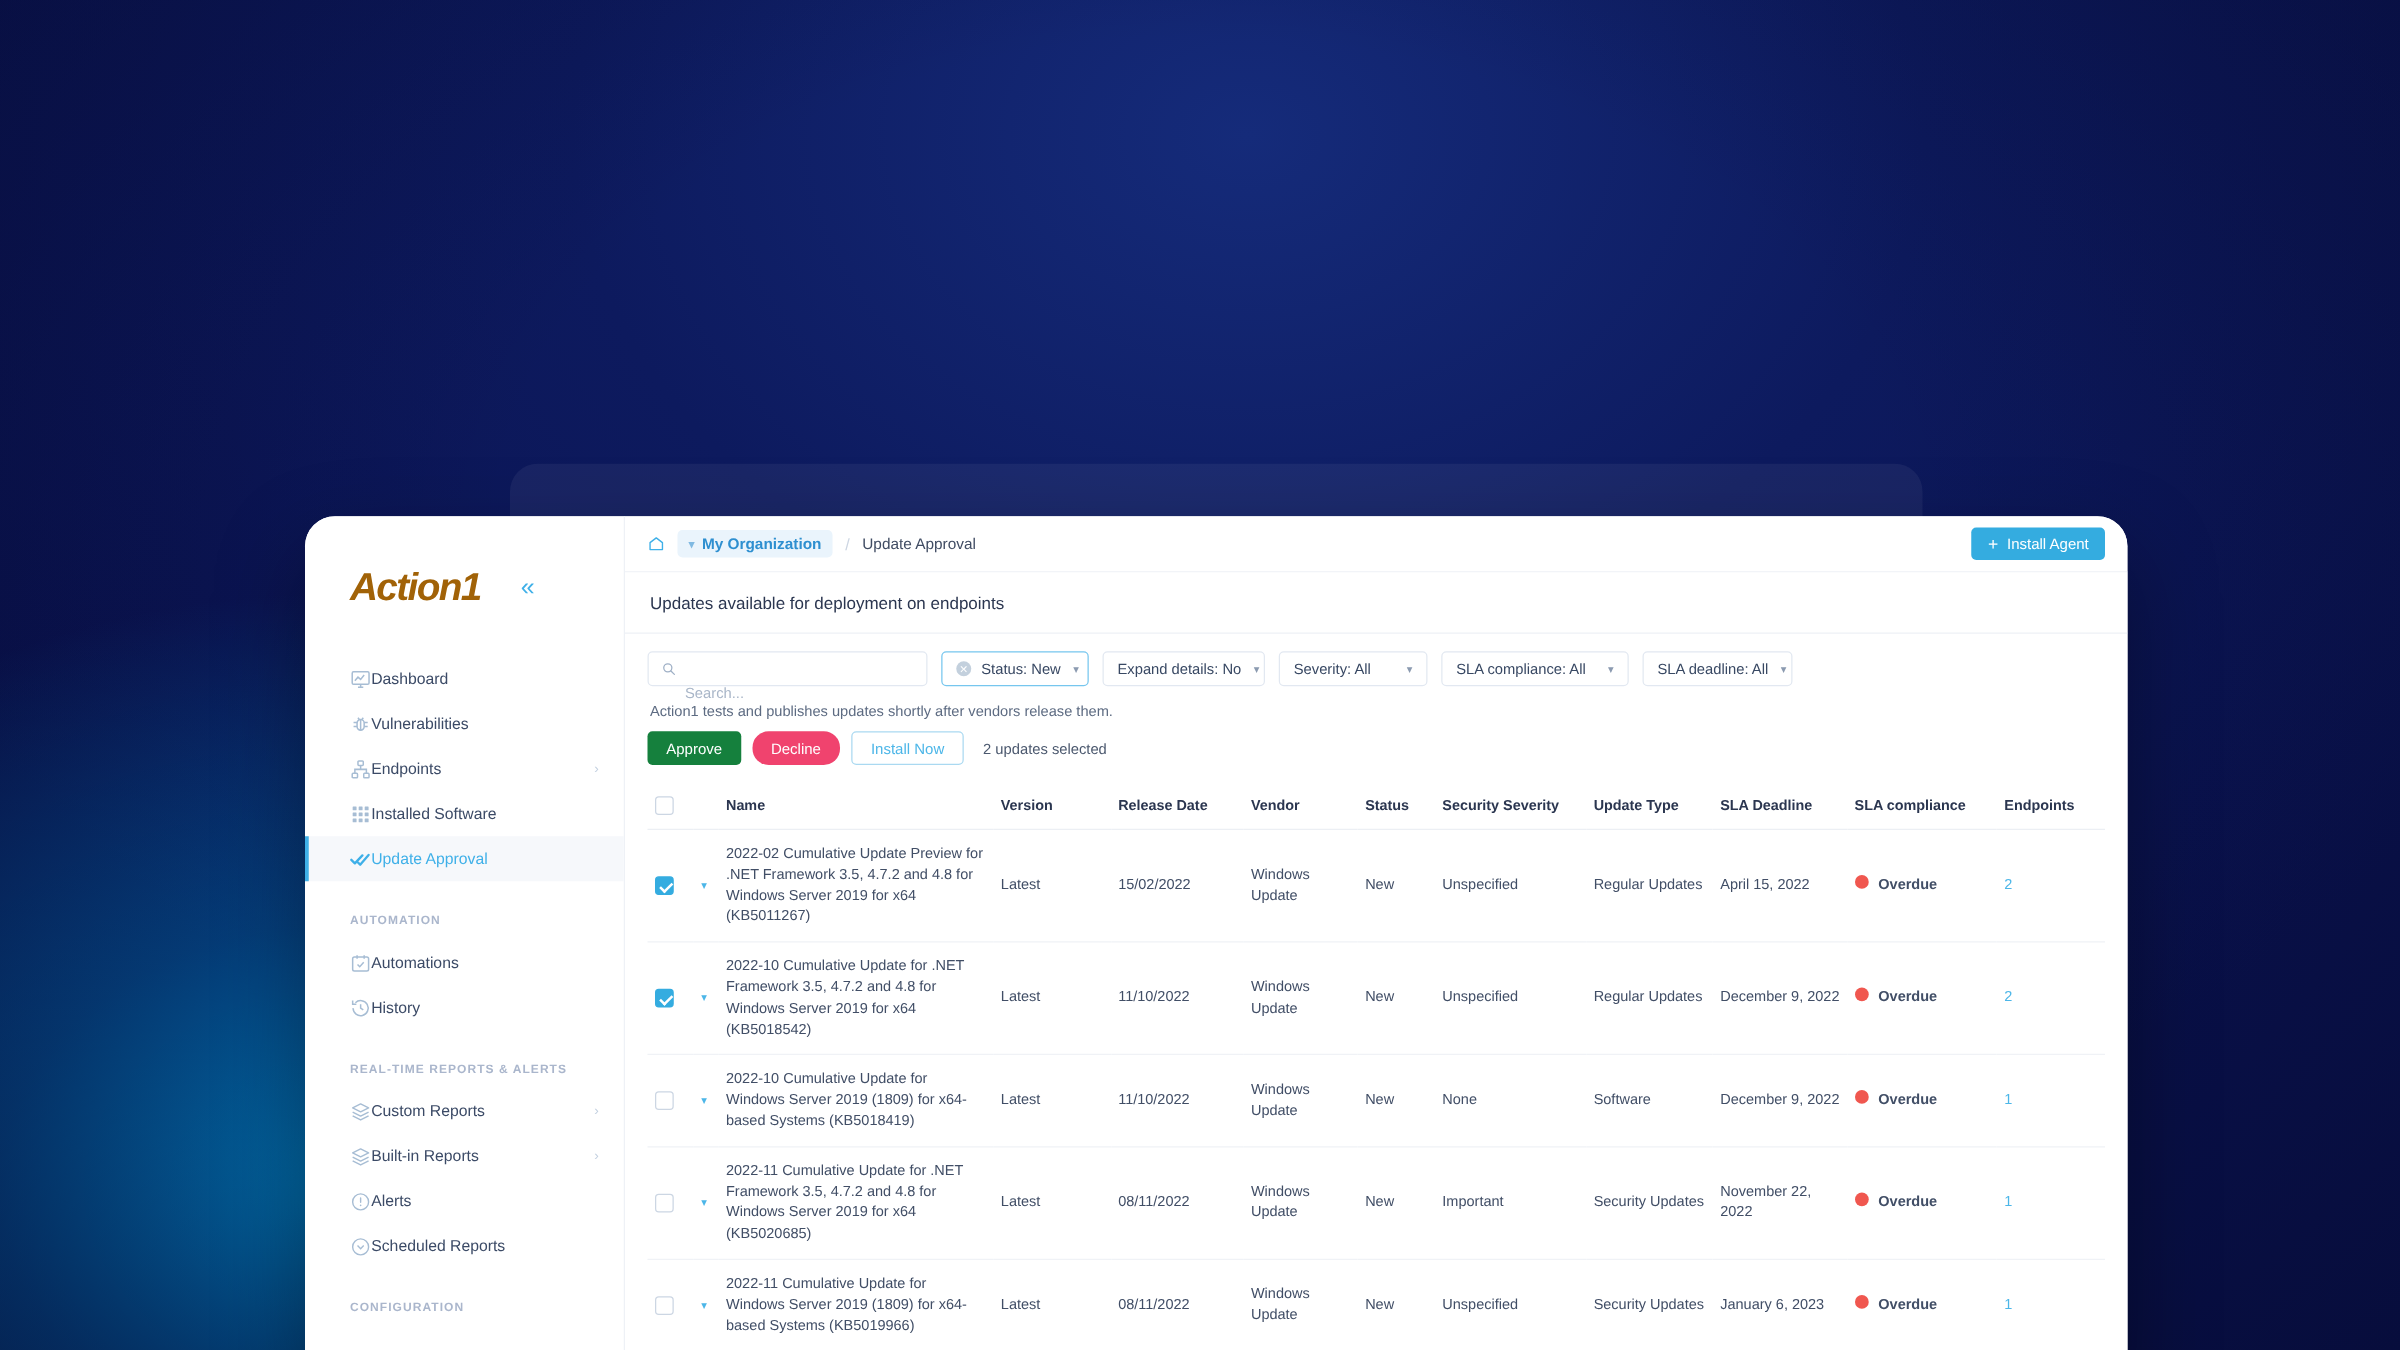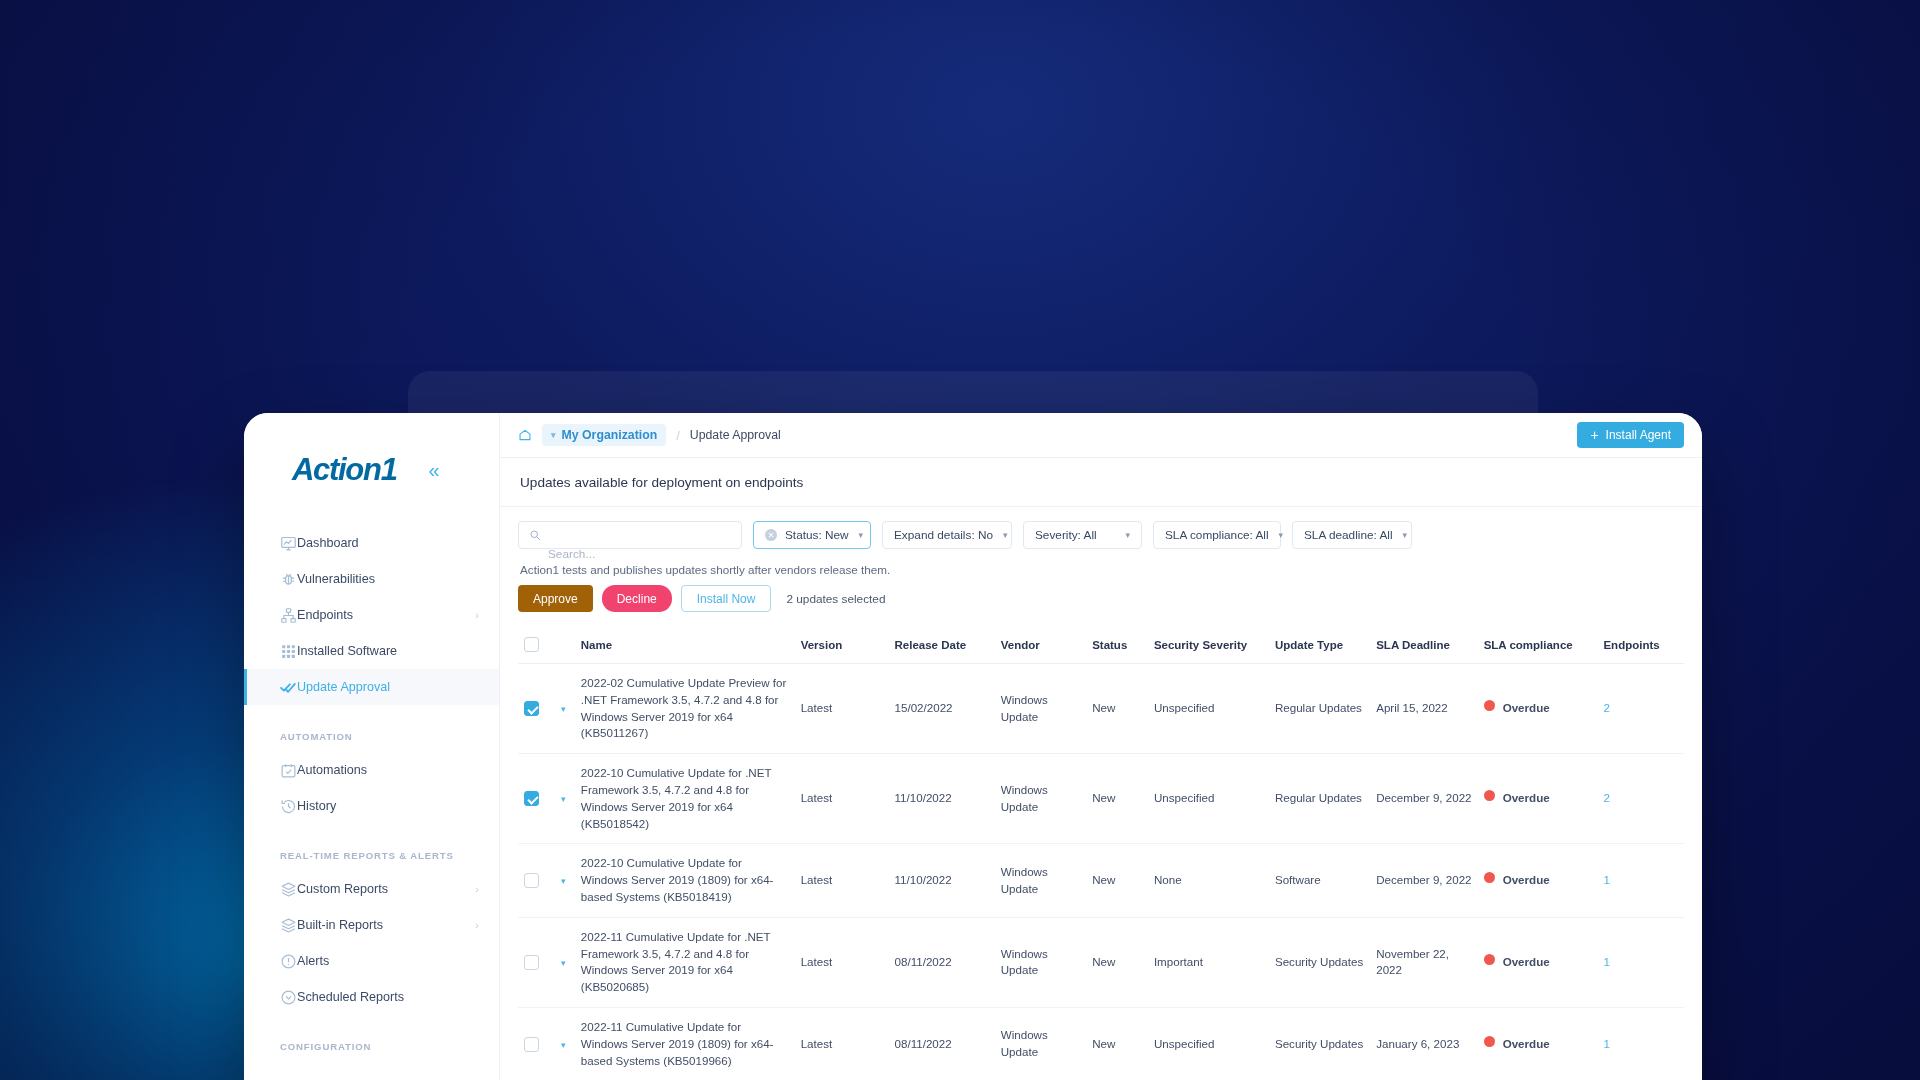--- a/index.html
+++ b/index.html
@@ -88,23 +88,22 @@
     display: flex;
     align-items: center;
     padding: 10px 0 0 36px;
     gap: 32px;
     height: 60px;
   }
   .logo-text {
     font-size: 31px;
     font-weight: bold;
     font-style: italic;
-    color: #0369a1;
+    color: #a16207;
     letter-spacing: -1.3px;
-    margin-left: 12px;
   }
   .collapse-icon {
     color: #3fb0e8;
     font-size: 20px;
     line-height: 1;
     cursor: pointer;
   }
 
   .nav-list { margin-top: 30px; }
   .nav-item {
@@ -266,21 +265,21 @@
     color: #fff;
     font-size: 8.5px;
     display: flex; align-items: center; justify-content: center;
     flex: 0 0 12px;
     line-height: 1;
   }
   .filter-pill .dn { color: #8b9ab0; font-size: 9px; margin-left: 2px; }
   .fp-1 { width: 118px; justify-content: flex-start; }
   .fp-2 { width: 130px; justify-content: space-between; }
   .fp-3 { width: 119px; justify-content: space-between; }
-  .fp-4 { width: 128px; justify-content: space-between; }
+  .fp-4 { width: 150px; justify-content: space-between; }
   .fp-5 { width: 120px; justify-content: space-between; }
   .fp-1 .label-grow { flex: 1; }
 
   .hint-text {
     font-size: 11.7px;
     color: #5d6b82;
     padding: 14px 0 9px 2px;
   }
 
   
@@ -293,21 +292,21 @@
   .btn {
     height: 27px;
     border-radius: 4px;
     border: none;
     font-size: 12px;
     padding: 0 15px;
     cursor: pointer;
     font-family: inherit;
     display: flex; align-items: center;
   }
-  .btn-approve { background: #a16207; color: #fff; }
+  .btn-approve { background: #15803d; color: #fff; }
   .btn-decline { background: #f0436e; color: #fff; border-radius: 13px; }
   .btn-install { background: #fff; color: #4cb6e8; border: 1px solid #aad9f1; }
   .sel-count { font-size: 11.8px; color: #4b586e; margin-left: 6px; }
 
   
   table.grid {
     width: 100%;
     border-collapse: collapse;
     table-layout: fixed;
   }

